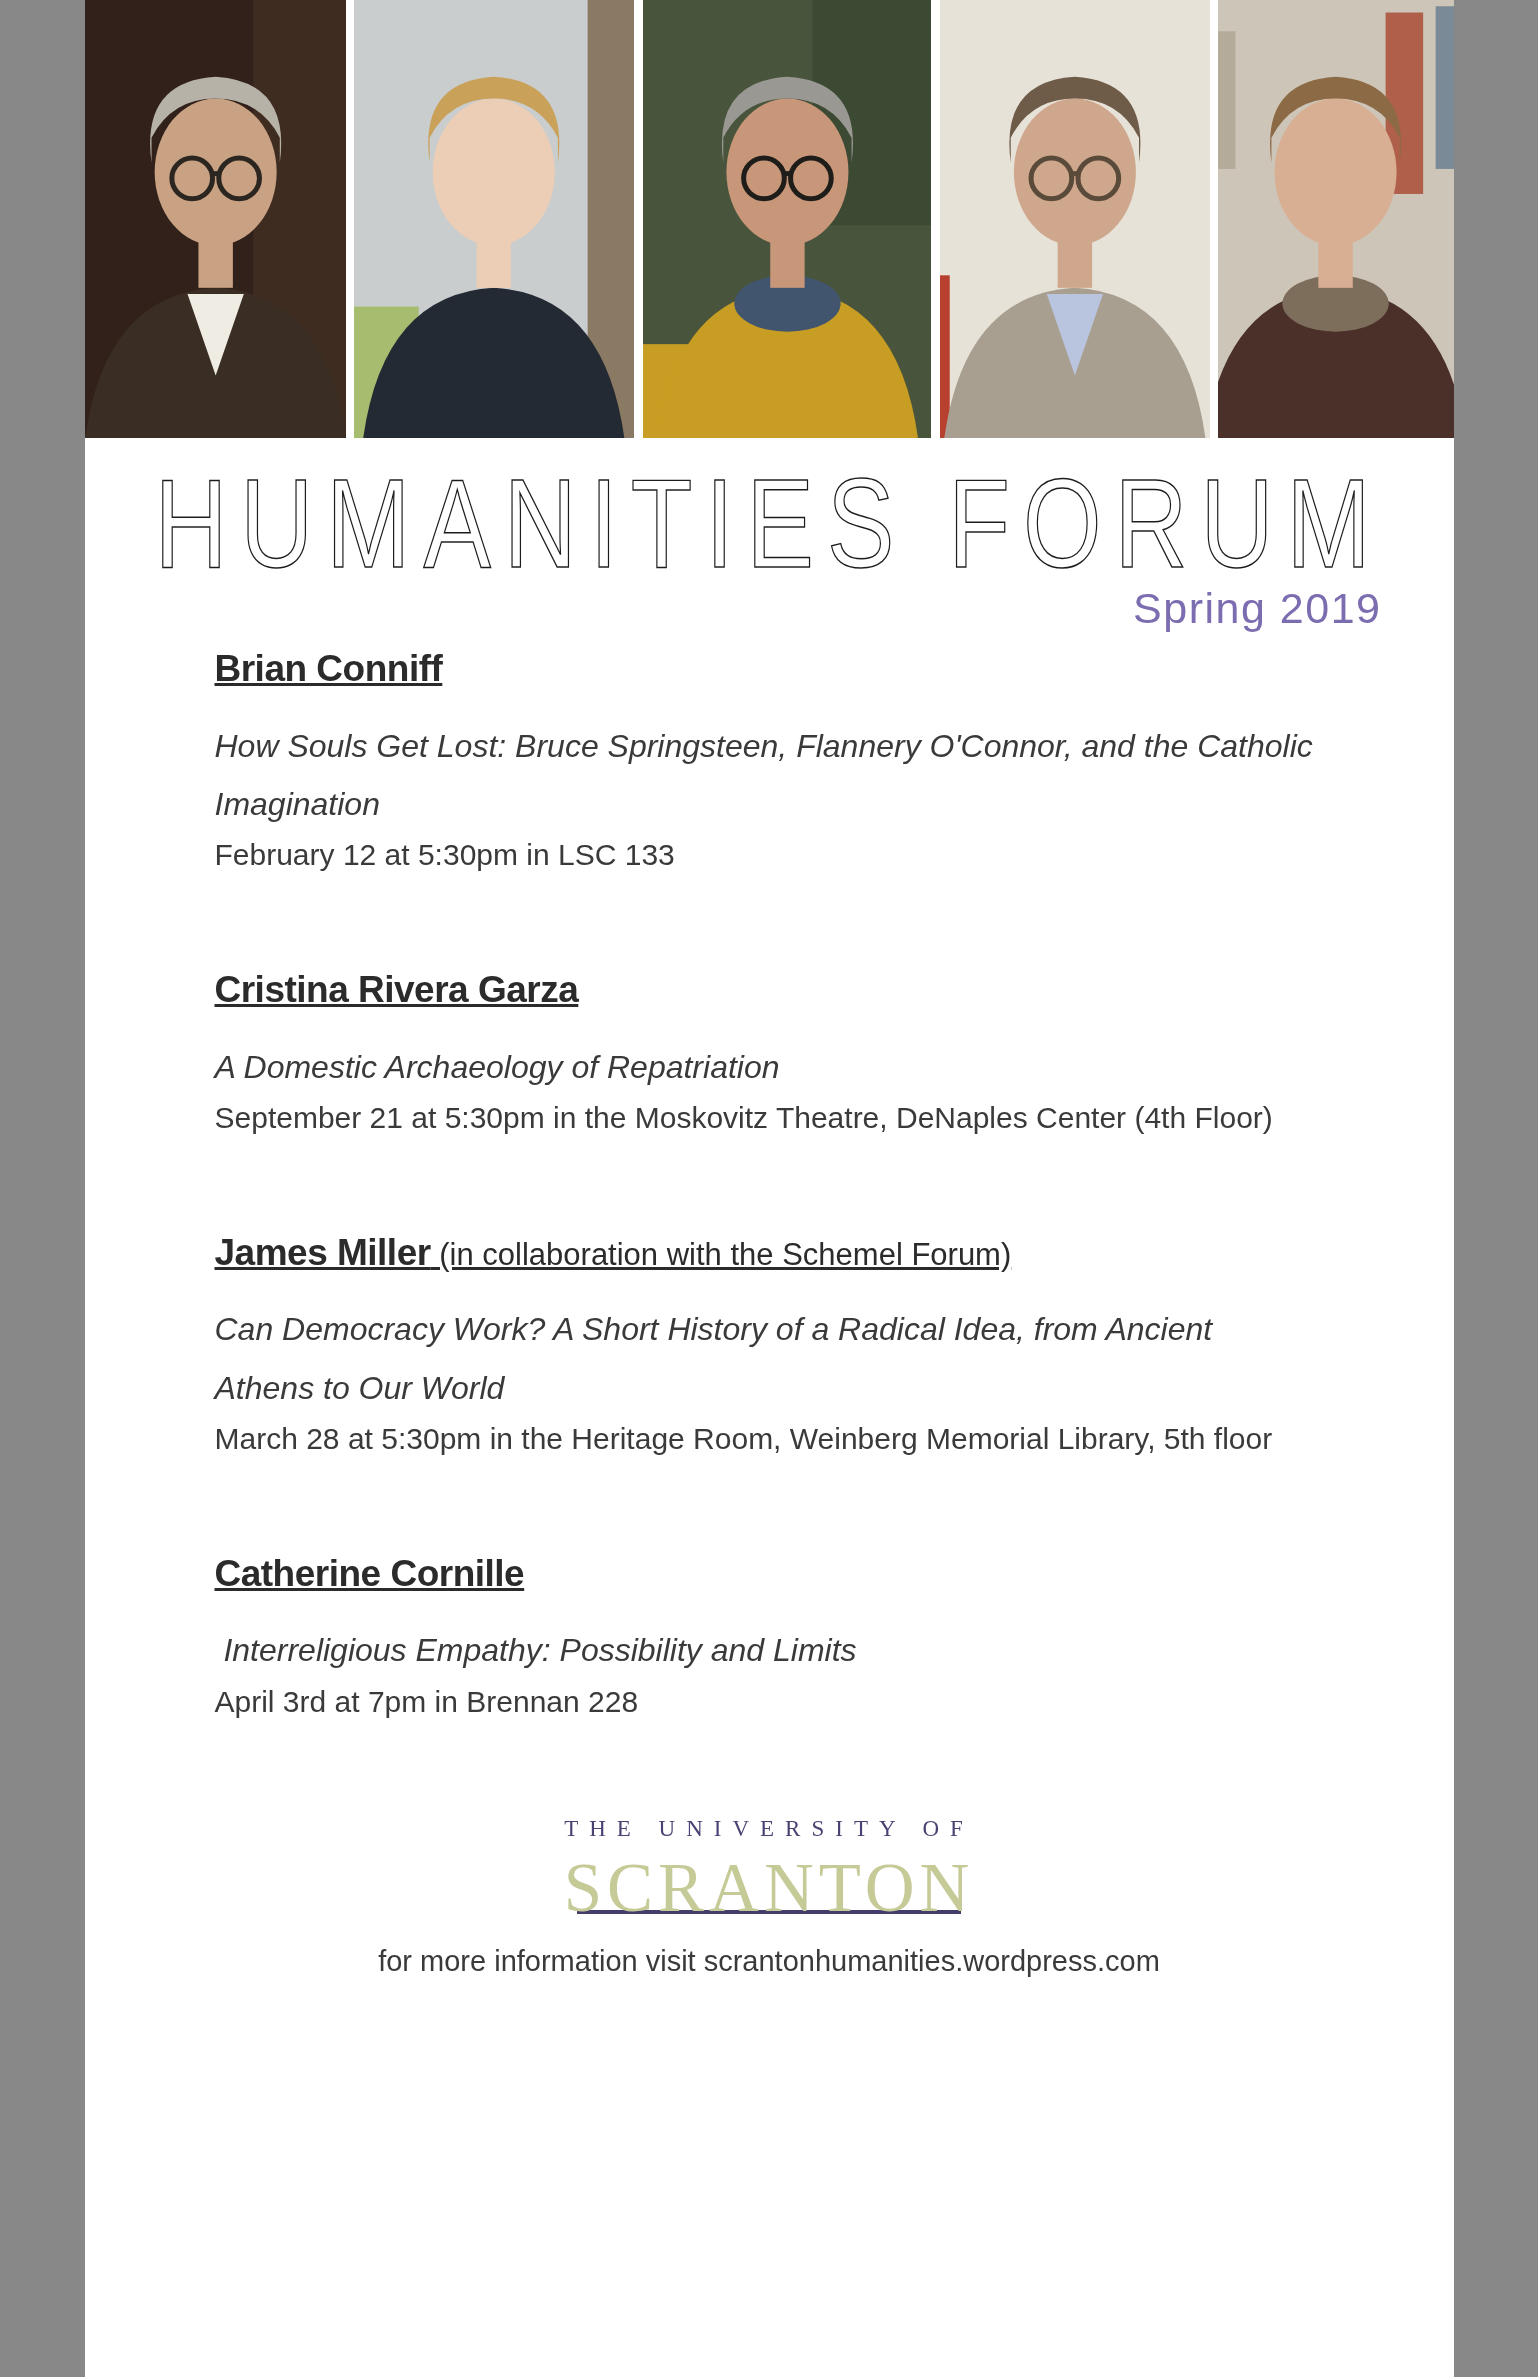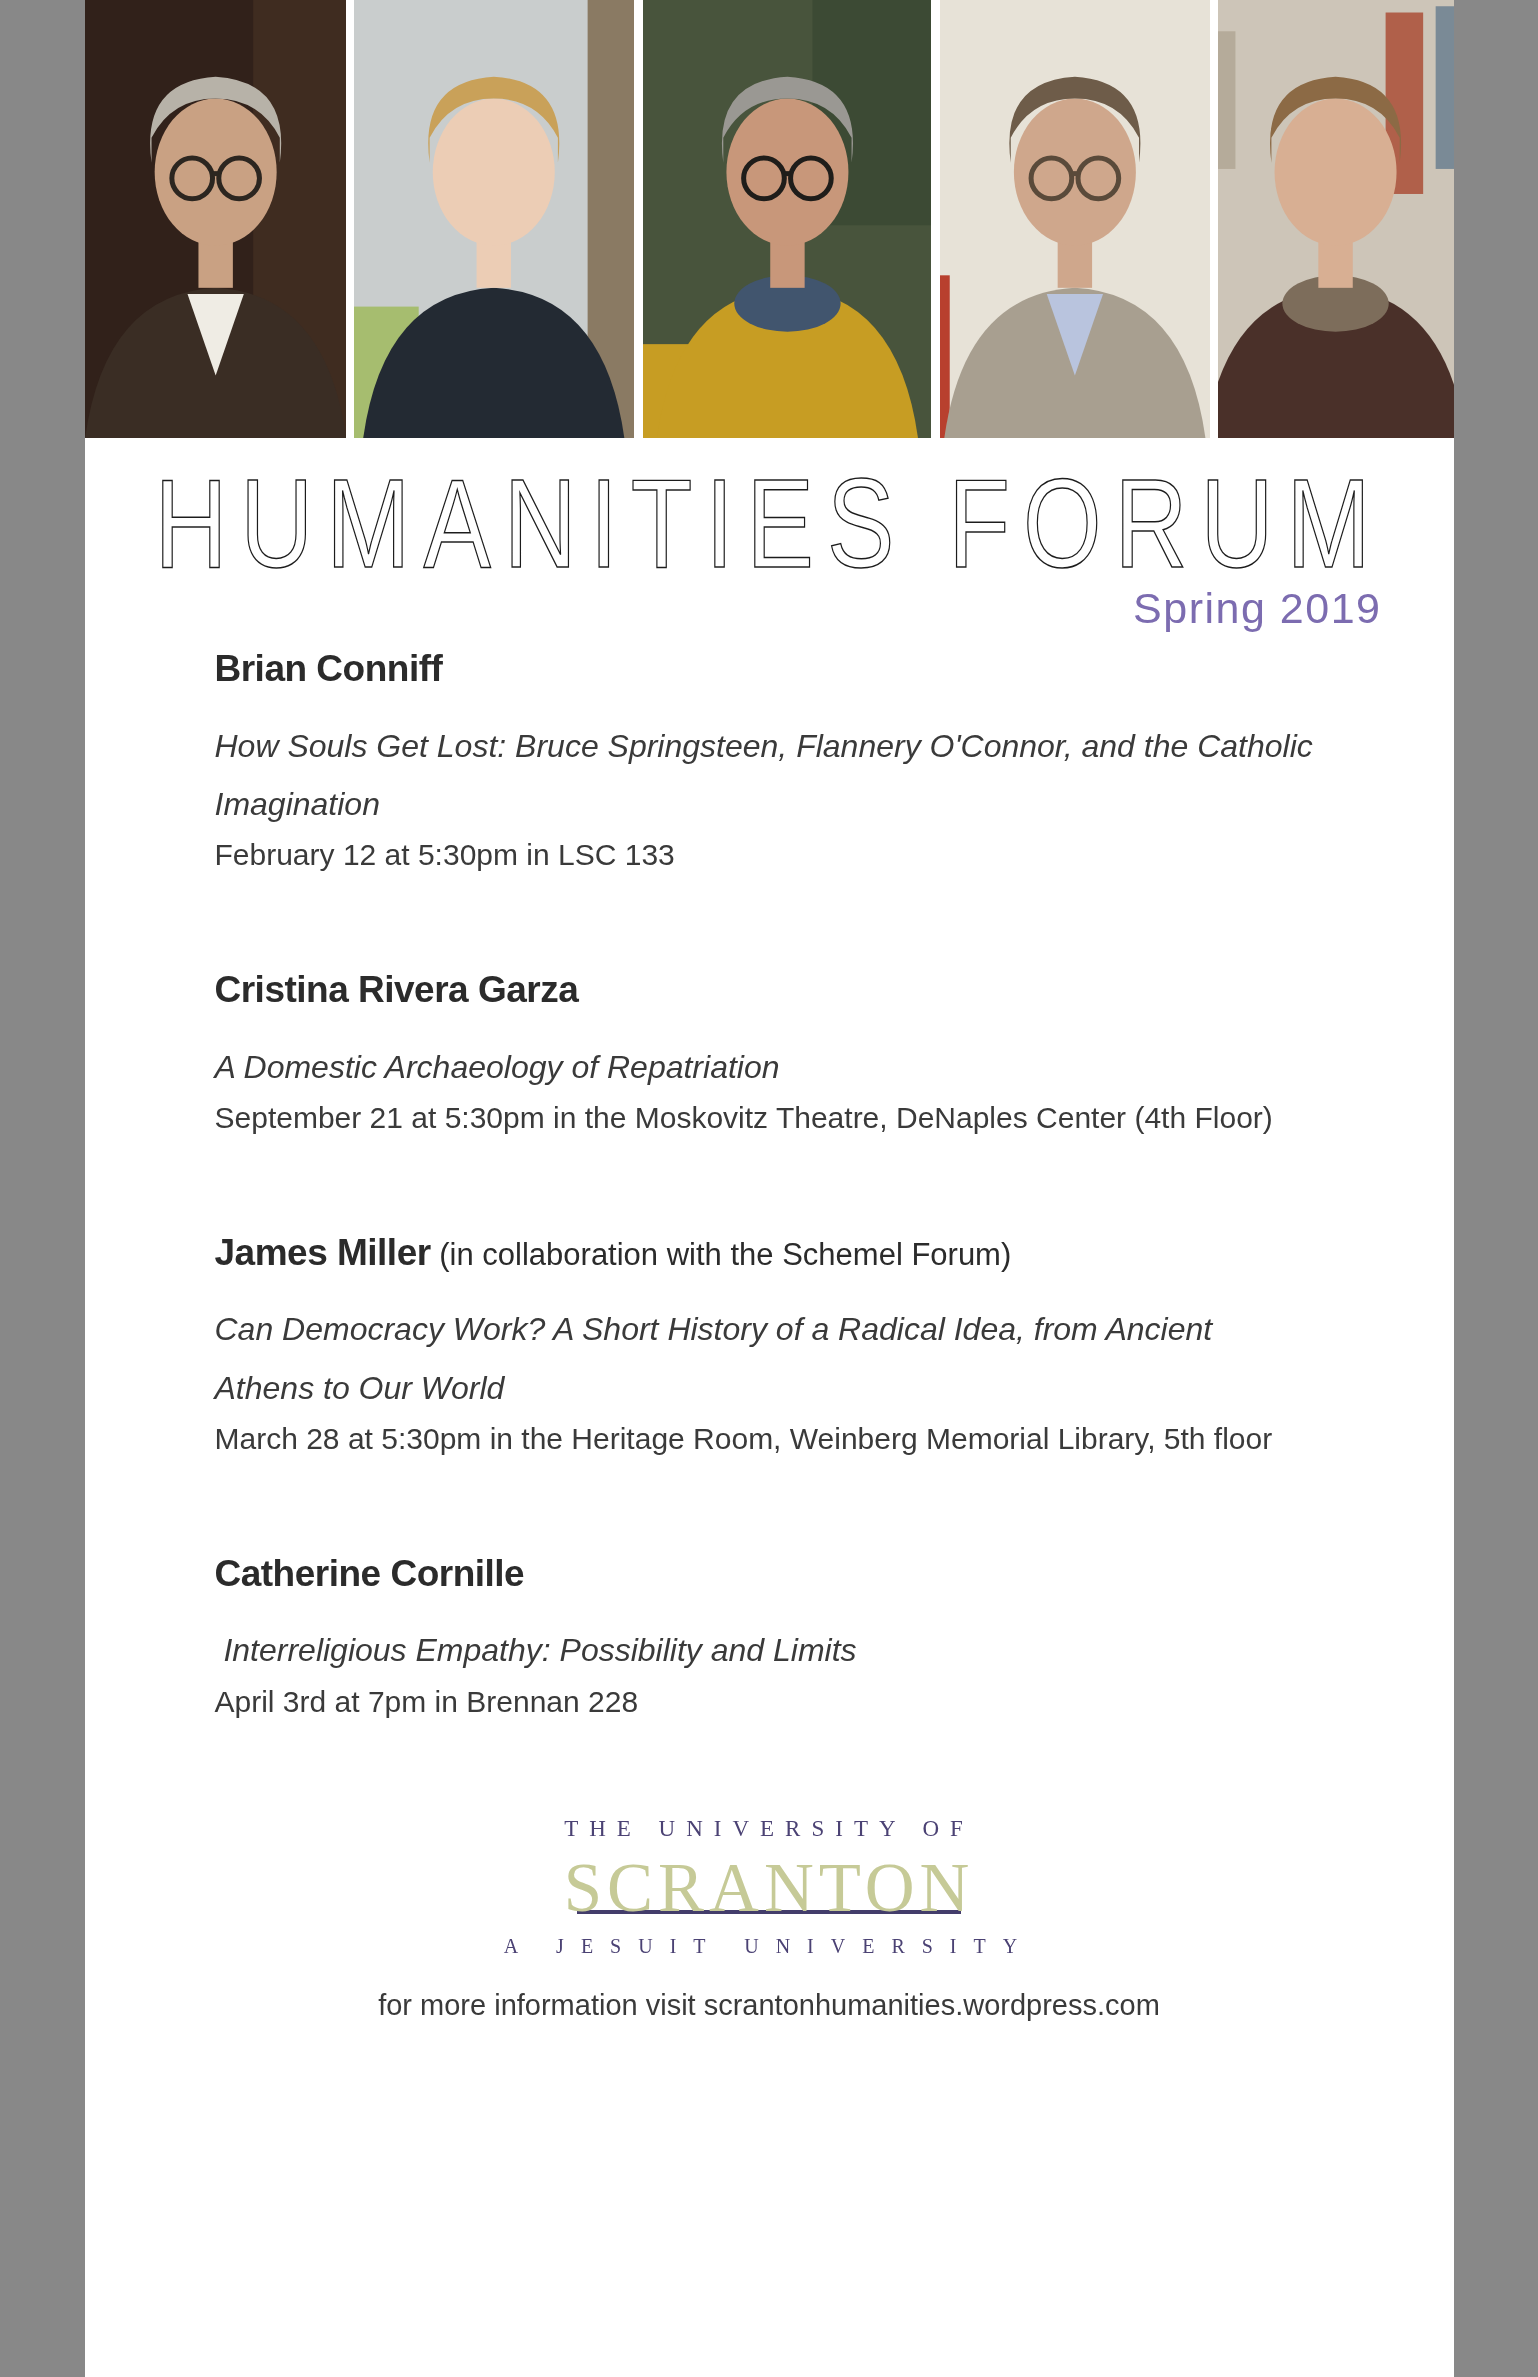--- a/index.html
+++ b/index.html
@@ -67,20 +67,21 @@
     padding:0 66px 0 130px;
   }
   .event{margin-bottom:96px;}
   .speaker{
     font-size:37px;
     line-height:1.15;
     font-weight:700;
     letter-spacing:-0.5px;
     color:var(--heading);
     margin:0 0 26px 0;
+    text-decoration:underline;
   }
   .speaker .note{
     font-weight:400;
     font-size:31px;
     letter-spacing:0;
     color:var(--heading);
     white-space:pre-wrap;
   }
   .talk{
     font-size:32px;
@@ -256,19 +257,18 @@
       <p class="talk"> Interreligious Empathy: Possibility and Limits</p>
       <p class="when">April 3rd at 7pm in Brennan 228</p>
     </section>
 
   </div>
 
   <div class="logo">
     <div class="logo-line1">THE UNIVERSITY OF</div>
     <div class="logo-name">SCRANTON</div>
     <div class="logo-rule"></div>
-    <div class="logo-line2">A JESUIT UNIVERSITY</div>
   </div>
 
   <div class="footer">for more information visit scrantonhumanities.wordpress.com</div>
 
 </div>
 
 
 </body></html>

